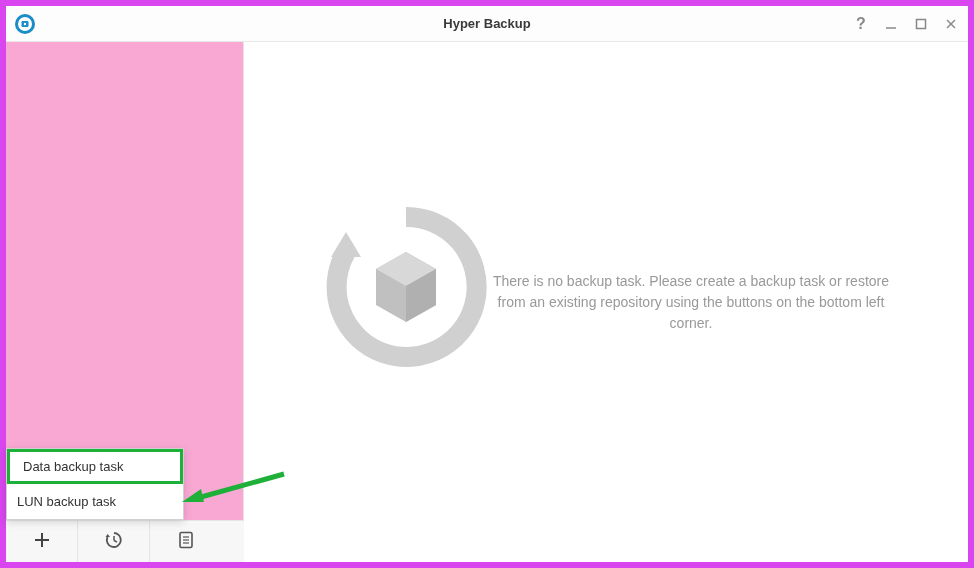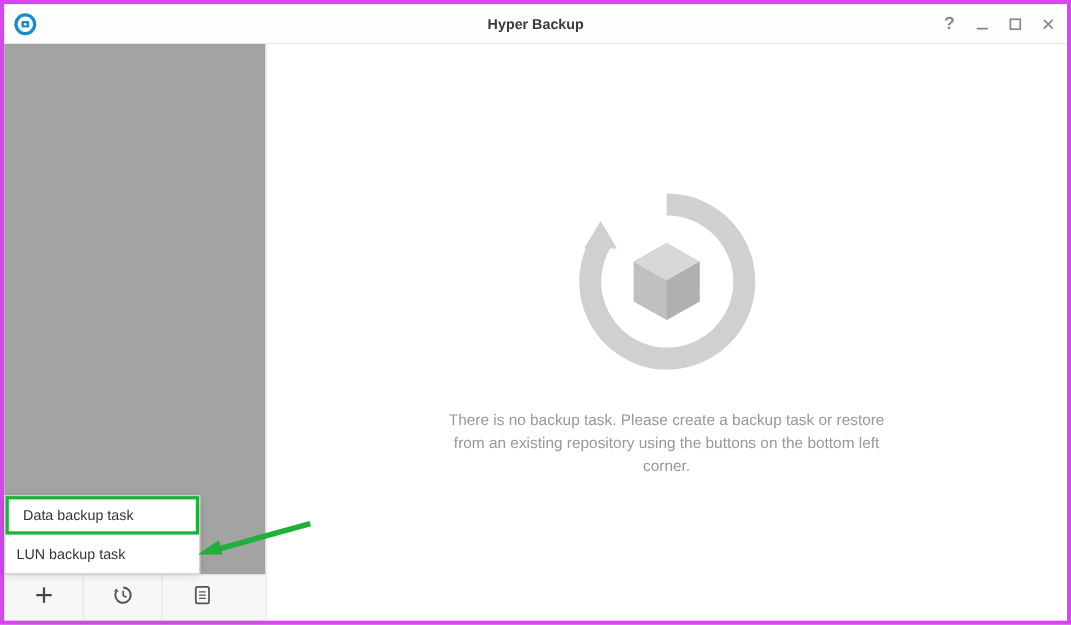--- a/index.html
+++ b/index.html
@@ -11,21 +11,21 @@
       font-family: -apple-system, BlinkMacSystemFont, "Segoe UI", Arial, sans-serif;
       background: #fff;
       width: 974px;
       height: 568px;
       overflow: hidden;
       position: relative;
     }
     .window {
       width: 100%;
       height: 100%;
-      border: 4px solid #d946ef;
+      border: 6px solid #d946ef;
       display: flex;
       flex-direction: column;
       position: relative;
       justify-content: space-between;
     }
     .titlebar {
       height: 36px;
       background: #fdfdfd;
       display: flex;
       align-items: center;
@@ -65,35 +65,34 @@
       color: #888;
       font-size: 16px;
     }
     .body-area {
       flex: 1;
       display: flex;
       position: relative;
     }
     .sidebar {
       width: 238px;
-      background: #a3a3a3;
+      background: #f9a8d4;
       border-right: 1px solid #e5e5e5;
       position: relative;
     }
     .main-content {
       flex: 1;
       display: flex;
       flex-direction: column;
       align-items: center;
       justify-content: center;
       background: #fff;
     }
     .empty-state {
       display: flex;
-      flex-direction: column;
       align-items: center;
       text-align: center;
     }
     .empty-icon {
       width: 170px;
       height: 170px;
       margin-bottom: 30px;
     }
     .empty-message {
       color: #999;

